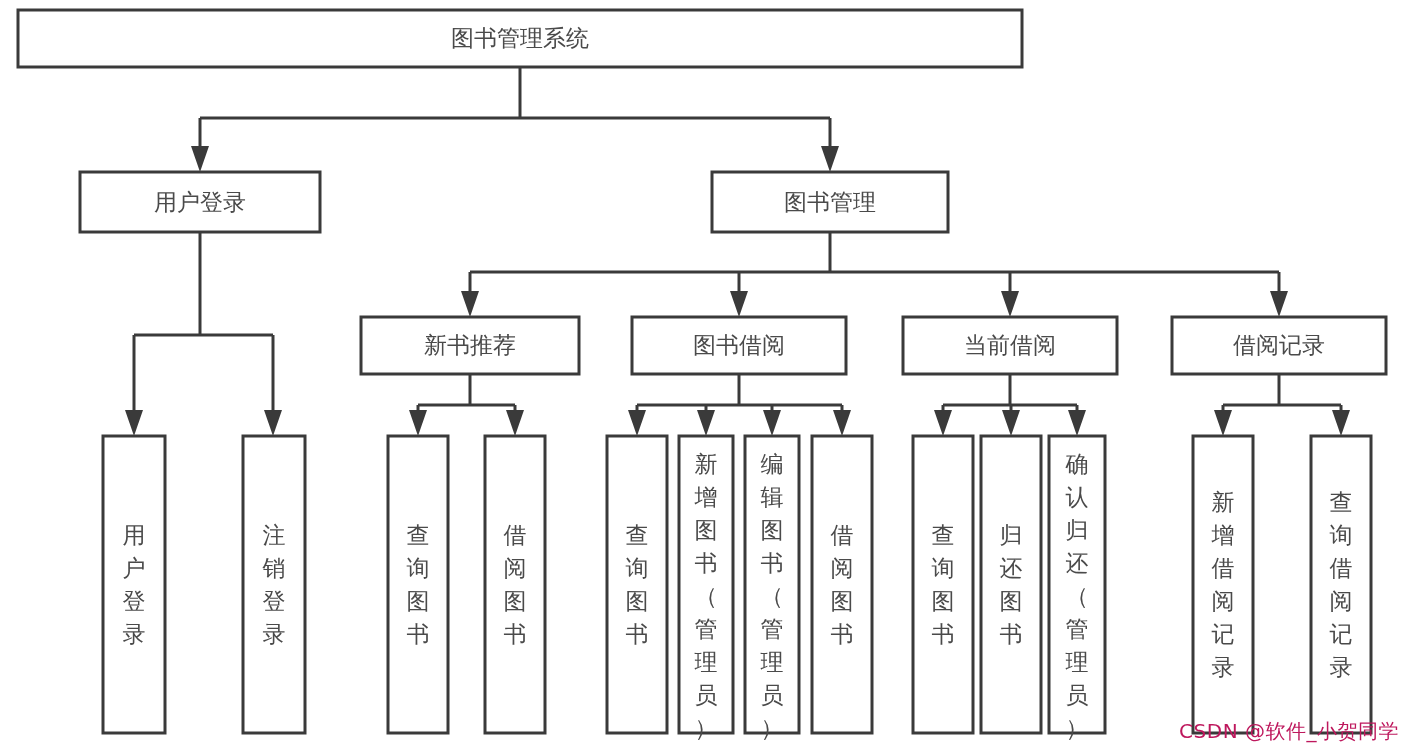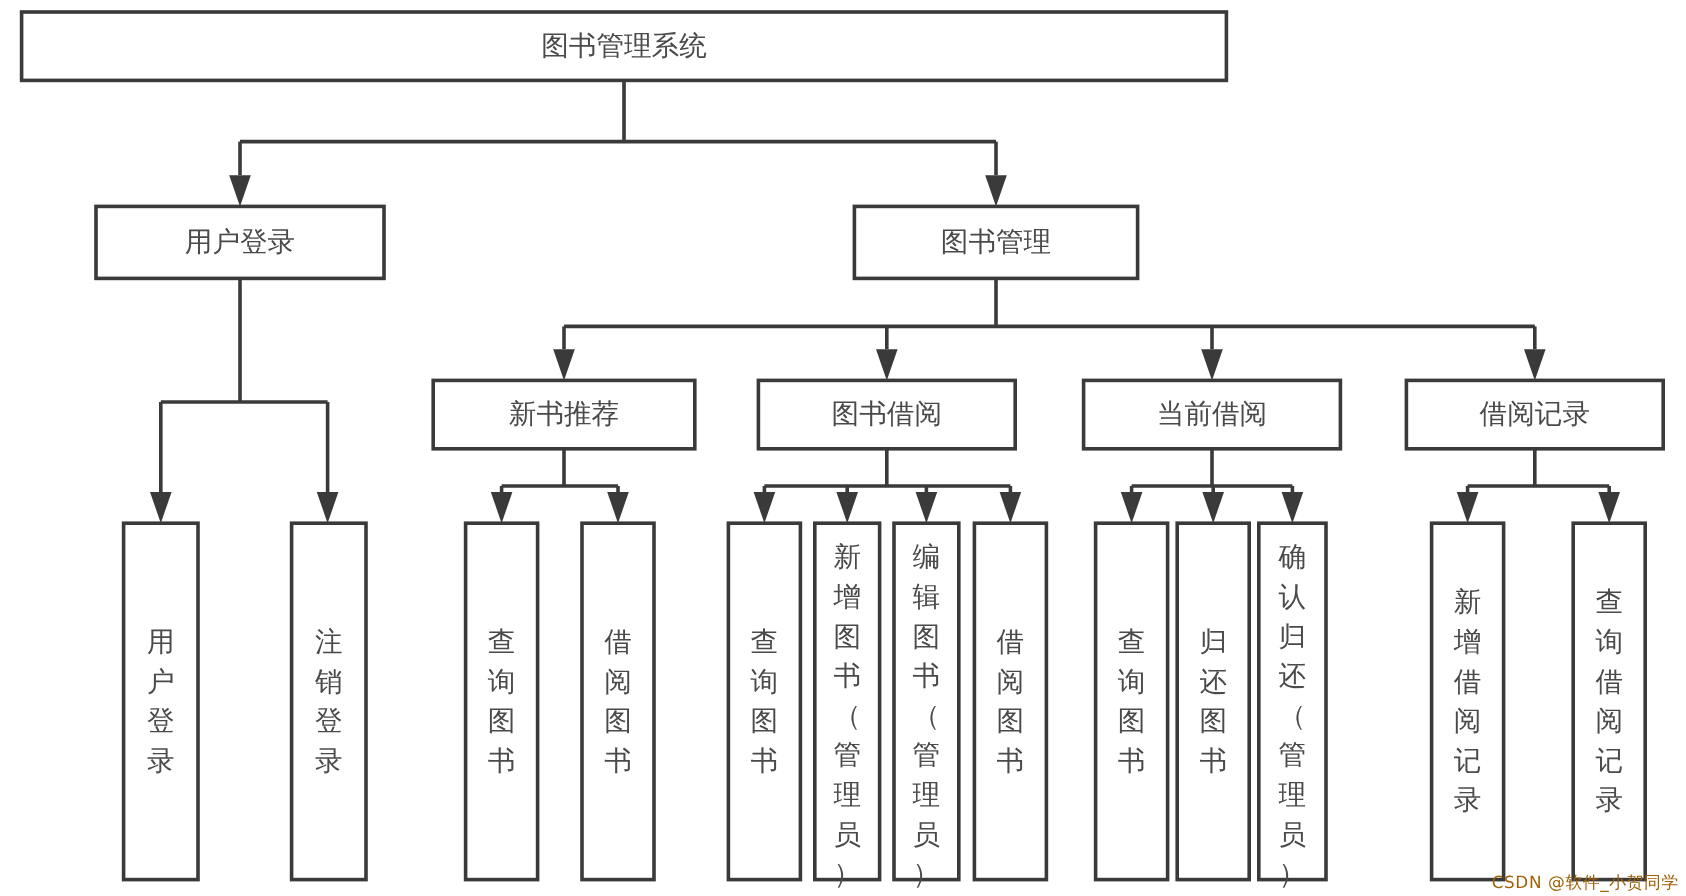--- a/index.html
+++ b/index.html
@@ -52,22 +52,22 @@
     fill: #4a4a4a;
     font-family: "DejaVu Sans", "Liberation Sans", sans-serif;
     font-size: 23px;
     text-anchor: middle;
   }
   .watermark {
     position: absolute;
     right: 6px;
     bottom: 2px;
     font-family: "DejaVu Sans", "Liberation Sans", sans-serif;
-    font-size: 14px;
-    color: #a16207;
+    font-size: 20px;
+    color: #be185d;
     white-space: nowrap;
     letter-spacing: 0.5px;
     margin-left: 45px;
   }
 </style>
 </head>
 <body>
 
 <div id="diagram-root">
   <svg class="flow" viewBox="0 0 1405 747">

